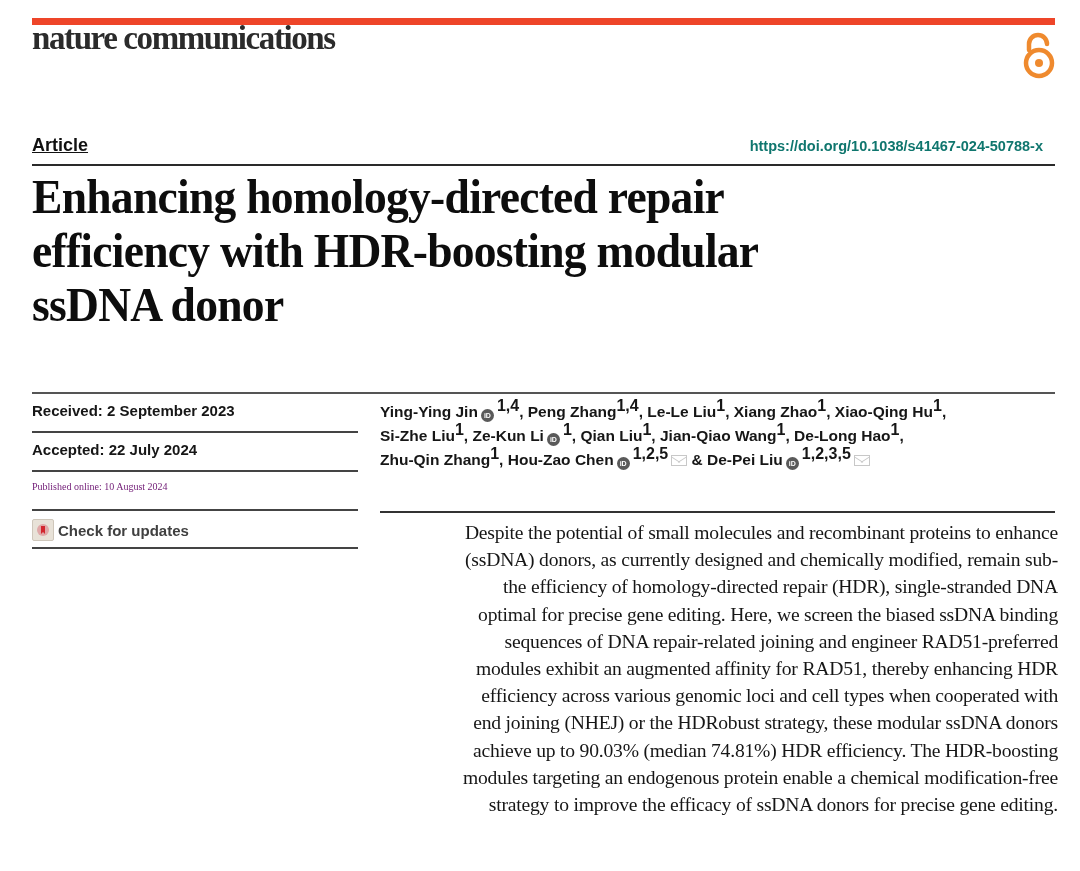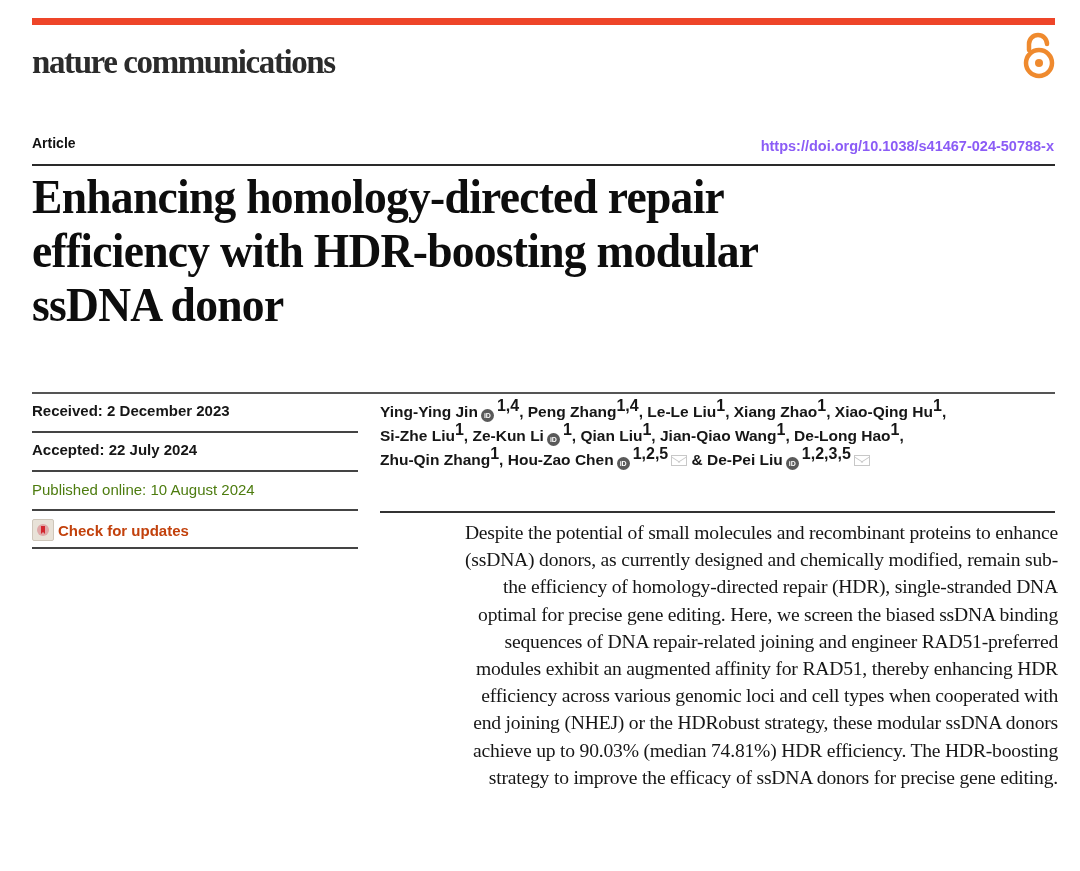--- a/index.html
+++ b/index.html
@@ -1,30 +1,30 @@
 <!DOCTYPE html>
 <html><head>
 <meta charset="utf-8">
 <style>
   html, body { margin: 0; padding: 0; background: #ffffff; }
   body { width: 1080px; height: 871px; position: relative; overflow: hidden; color: #1a1a1a; }
   .abs { position: absolute; }
   .red-rule { left: 32px; top: 18px; width: 1023px; height: 7px; background: #ee4529; }
-  .journal { left: 32px; top: 44px; font-family: "Liberation Serif", serif; font-weight: bold; font-size: 33px; letter-spacing: -1.4px; color: #2b2b2b; }
+  .journal { left: 32px; top: 20px; font-family: "Liberation Serif", serif; font-weight: bold; font-size: 33px; letter-spacing: -1.4px; color: #2b2b2b; }
   .oa-icon { left: 1020px; top: 30px; width: 38px; height: 52px; }
-  .article-type { left: 32px; top: 135px; font-family: "Liberation Sans", sans-serif; font-weight: bold; font-size: 14px; color: #111; }
-  .doi { right: 26px; top: 138px; font-family: "Liberation Sans", sans-serif; font-size: 14.5px; font-weight: bold; color: #8b5cf6; text-decoration: none; }
+  .article-type { left: 32px; top: 135px; font-family: "Liberation Sans", sans-serif; font-weight: bold; font-size: 18px; color: #111; text-decoration: underline; }
+  .doi { right: 37px; top: 138px; font-family: "Liberation Sans", sans-serif; font-size: 14.5px; font-weight: bold; color: #0f766e; text-decoration: none; }
   .header-rule { left: 32px; top: 164px; width: 1023px; height: 2px; background: #2a2a2a; }
   .title { left: 32px; top: 170px; width: 1000px; font-family: "Liberation Serif", serif; font-weight: bold; font-size: 49px; line-height: 54px; letter-spacing: -0.8px; color: #0d0d0d; transform: scaleX(0.93); transform-origin: left top; }
   .title-line { display: block; white-space: nowrap; }
   .meta-top-rule { left: 32px; top: 392px; width: 1023px; height: 2px; background: #555; }
   .meta-rule { left: 32px; width: 326px; height: 2px; background: #444; }
   .meta-item { left: 32px; font-family: "Liberation Sans", sans-serif; font-size: 15px; font-weight: bold; color: #161616; }
-  .meta-item.pub { font-family: Liberation Sans, sans-serif; font-weight: normal; font-size: 15px; color: #4d7c0f; }
-  .updates { left: 32px; top: 519px; display: flex; align-items: center; gap: 4px; font-family: "Liberation Sans", sans-serif; font-weight: bold; font-size: 15px; color: #c2410c; cursor: pointer; }
+  .meta-item.pub { font-family: Liberation Serif, serif; font-weight: normal; font-size: 10px; color: #701a75; }
+  .updates { left: 32px; top: 519px; display: flex; align-items: center; gap: 4px; font-family: "Liberation Sans", sans-serif; font-weight: bold; font-size: 15px; color: #404040; cursor: pointer; }
   .updates-icon { width: 20px; height: 20px; background: #e8e2d8; border: 1px solid #cfc7bb; border-radius: 2px; display: flex; align-items: center; justify-content: center; }
   .authors { left: 380px; top: 400px; width: 680px; font-family: "Liberation Sans", sans-serif; font-weight: bold; font-size: 15.5px; line-height: 24px; color: #161616; }
   .authors sup { font-size: 16px; line-height: 0; vertical-align: 6px; }
   .orcid { display: inline-block; width: 13px; height: 13px; border-radius: 50%; background: #5a5a5a; color: #fff; font-size: 7px; line-height: 13px; text-align: center; vertical-align: -1px; margin: 0 3px 0 3px; font-weight: bold; }
   .mail { display: inline-block; width: 16px; height: 11px; border: 1px solid #c8c8c8; vertical-align: -1px; margin-left: 3px; position: relative; box-sizing: border-box; overflow: hidden; }
   .mail::before, .mail::after { content: ""; position: absolute; top: -3px; width: 11px; height: 1px; background: #c8c8c8; }
   .mail::before { left: -1px; transform: rotate(33deg); transform-origin: left top; top: 0; }
   .mail::after { right: -1px; transform: rotate(-33deg); transform-origin: right top; top: 0; }
   .abstract-rule { left: 380px; top: 511px; width: 675px; height: 2px; background: #333; }
   .abstract { left: 380px; top: 519px; width: 678px; font-family: "Liberation Serif", serif; font-size: 19.6px; line-height: 27.2px; color: #161616; letter-spacing: -0.2px; }
@@ -48,21 +48,21 @@
 <div class="abs header-rule"></div>
 
 <h1 class="abs title" style="margin:0">
   <span class="title-line">Enhancing homology-directed repair</span>
   <span class="title-line">efficiency with HDR-boosting modular</span>
   <span class="title-line">ssDNA donor</span>
 </h1>
 
 <div class="abs meta-top-rule"></div>
 
-<div class="abs meta-item" style="top:402px">Received: 2 December 2023</div>
+<div class="abs meta-item" style="top:402px">Received: 2 September 2023</div>
 <div class="abs meta-rule" style="top:431px"></div>
 <div class="abs meta-item" style="top:441px">Accepted: 22 July 2024</div>
 <div class="abs meta-rule" style="top:470px"></div>
 <div class="abs meta-item pub" style="top:481px">Published online: 10 August 2024</div>
 <div class="abs meta-rule" style="top:509px"></div>
 <div class="abs updates">
   <span class="updates-icon">
     <svg width="14" height="14" viewBox="0 0 14 14">
         <circle cx="7" cy="7" r="6" fill="#e0a8a8"></circle>
         <path d="M5 3 h4 v8 l-2 -2 l-2 2 z" fill="#d2262e"></path>
@@ -78,14 +78,15 @@
 <div class="abs abstract" id="abstract">
     <span class="abstract-line">Despite the potential of small molecules and recombinant proteins to enhance</span>
     <span class="abstract-line">(ssDNA) donors, as currently designed and chemically modified, remain sub-</span>
     <span class="abstract-line">the efficiency of homology-directed repair (HDR), single-stranded DNA</span>
     <span class="abstract-line">optimal for precise gene editing. Here, we screen the biased ssDNA binding</span>
     <span class="abstract-line">sequences of DNA repair-related joining and engineer RAD51-preferred</span>
     <span class="abstract-line">modules exhibit an augmented affinity for RAD51, thereby enhancing HDR</span>
     <span class="abstract-line">efficiency across various genomic loci and cell types when cooperated with</span>
     <span class="abstract-line">end joining (NHEJ) or the HDRobust strategy, these modular ssDNA donors</span>
     <span class="abstract-line">achieve up to 90.03% (median 74.81%) HDR efficiency. The HDR-boosting</span>
+    <span class="abstract-line">modules targeting an endogenous protein enable a chemical modification-free</span>
     <span class="abstract-line">strategy to improve the efficacy of ssDNA donors for precise gene editing.</span>
   </div>
 
 </body></html>

